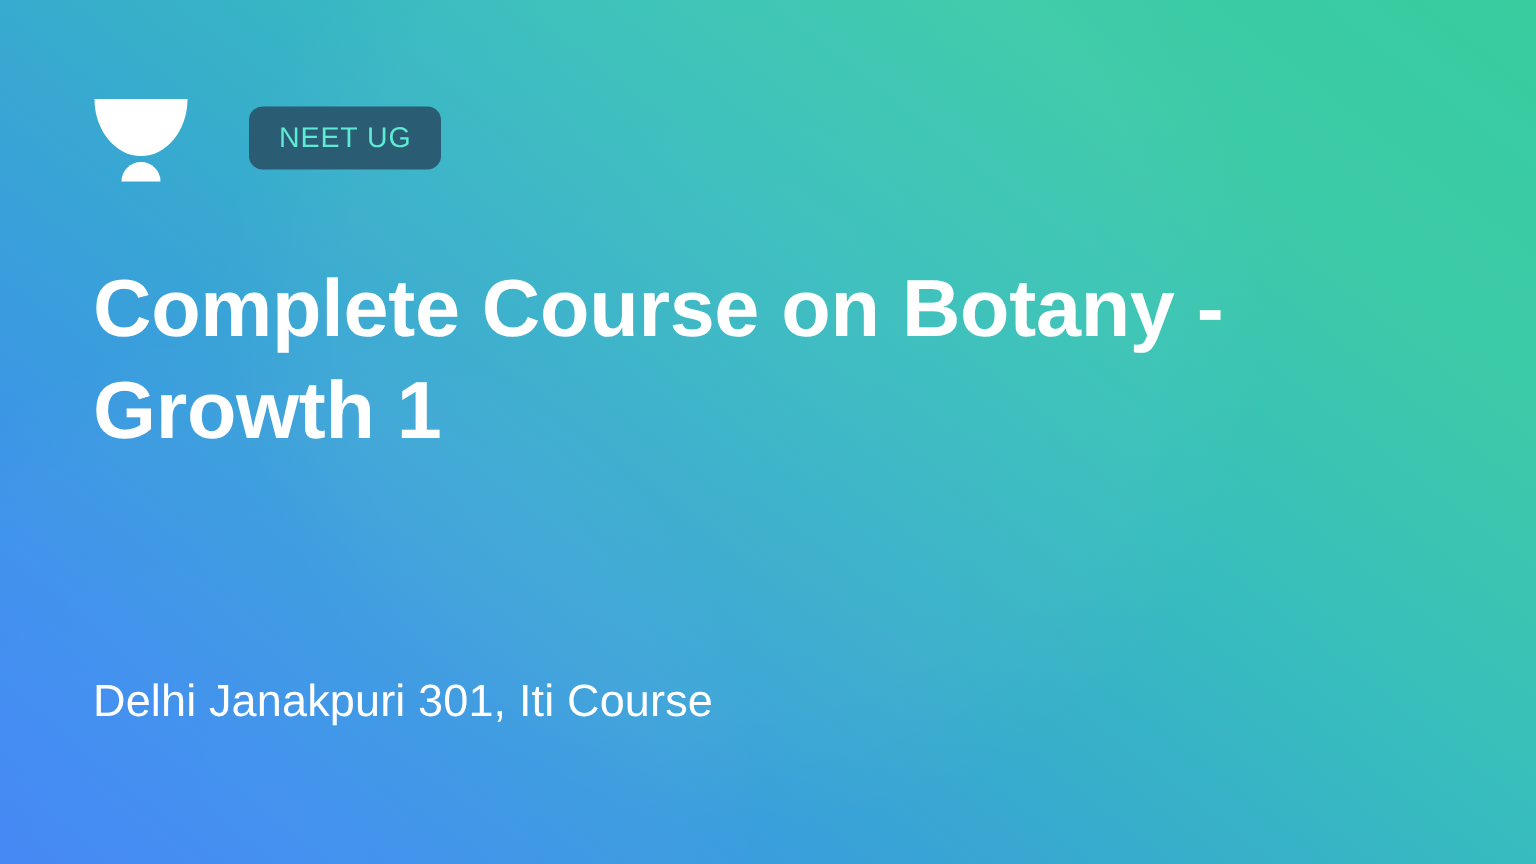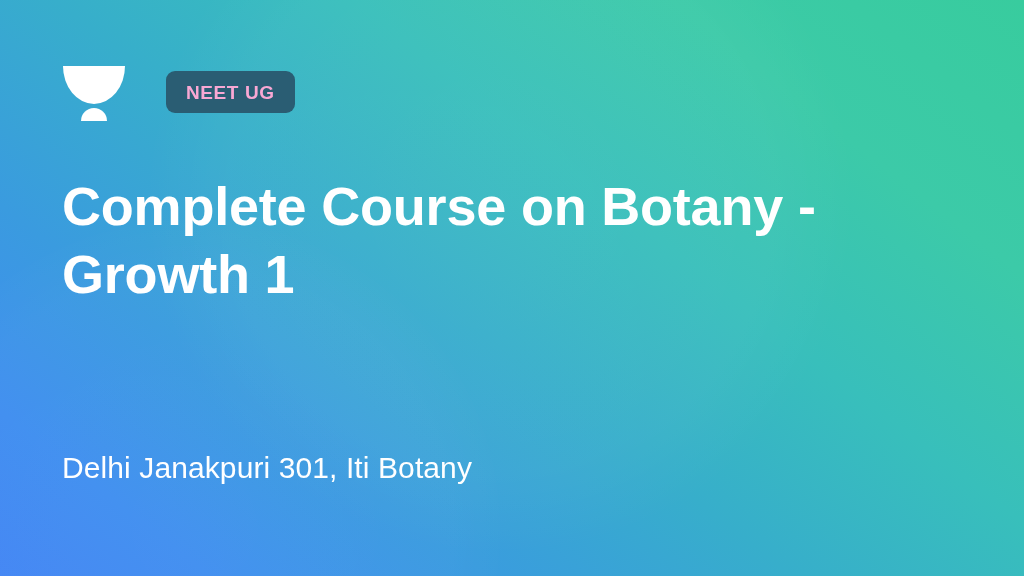--- a/index.html
+++ b/index.html
@@ -88,23 +88,23 @@
   }
 
   .badge {
     display: inline-flex;
     align-items: center;
     justify-content: center;
     height: 42px;
     padding: 0 20px;
     border-radius: 9px;
     background: #2a5d73;
-    color: #f9a8d4;
+    color: #5eead4;
     font-size: 19px;
-    font-weight: bold;
+    font-weight: normal;
     letter-spacing: 0.6px;
     white-space: nowrap;
     line-height: 1;
   }
 
   
   .title {
     position: absolute;
     left: 62px;
     top: 172px;
@@ -148,16 +148,16 @@
           <path d="M19 59 A13 13 0 0 1 45 59 Z" fill="#ffffff"></path>
         </svg>
       </span>
 
       <span class="badge">NEET UG</span>
 
     </div>
 
     <h1 class="title">Complete Course on Botany - Growth 1</h1>
 
-    <p class="subtitle">Delhi Janakpuri 301, Iti Botany</p>
+    <p class="subtitle">Delhi Janakpuri 301, Iti Course</p>
 
   </div>
 </div>
 
 </body></html>

